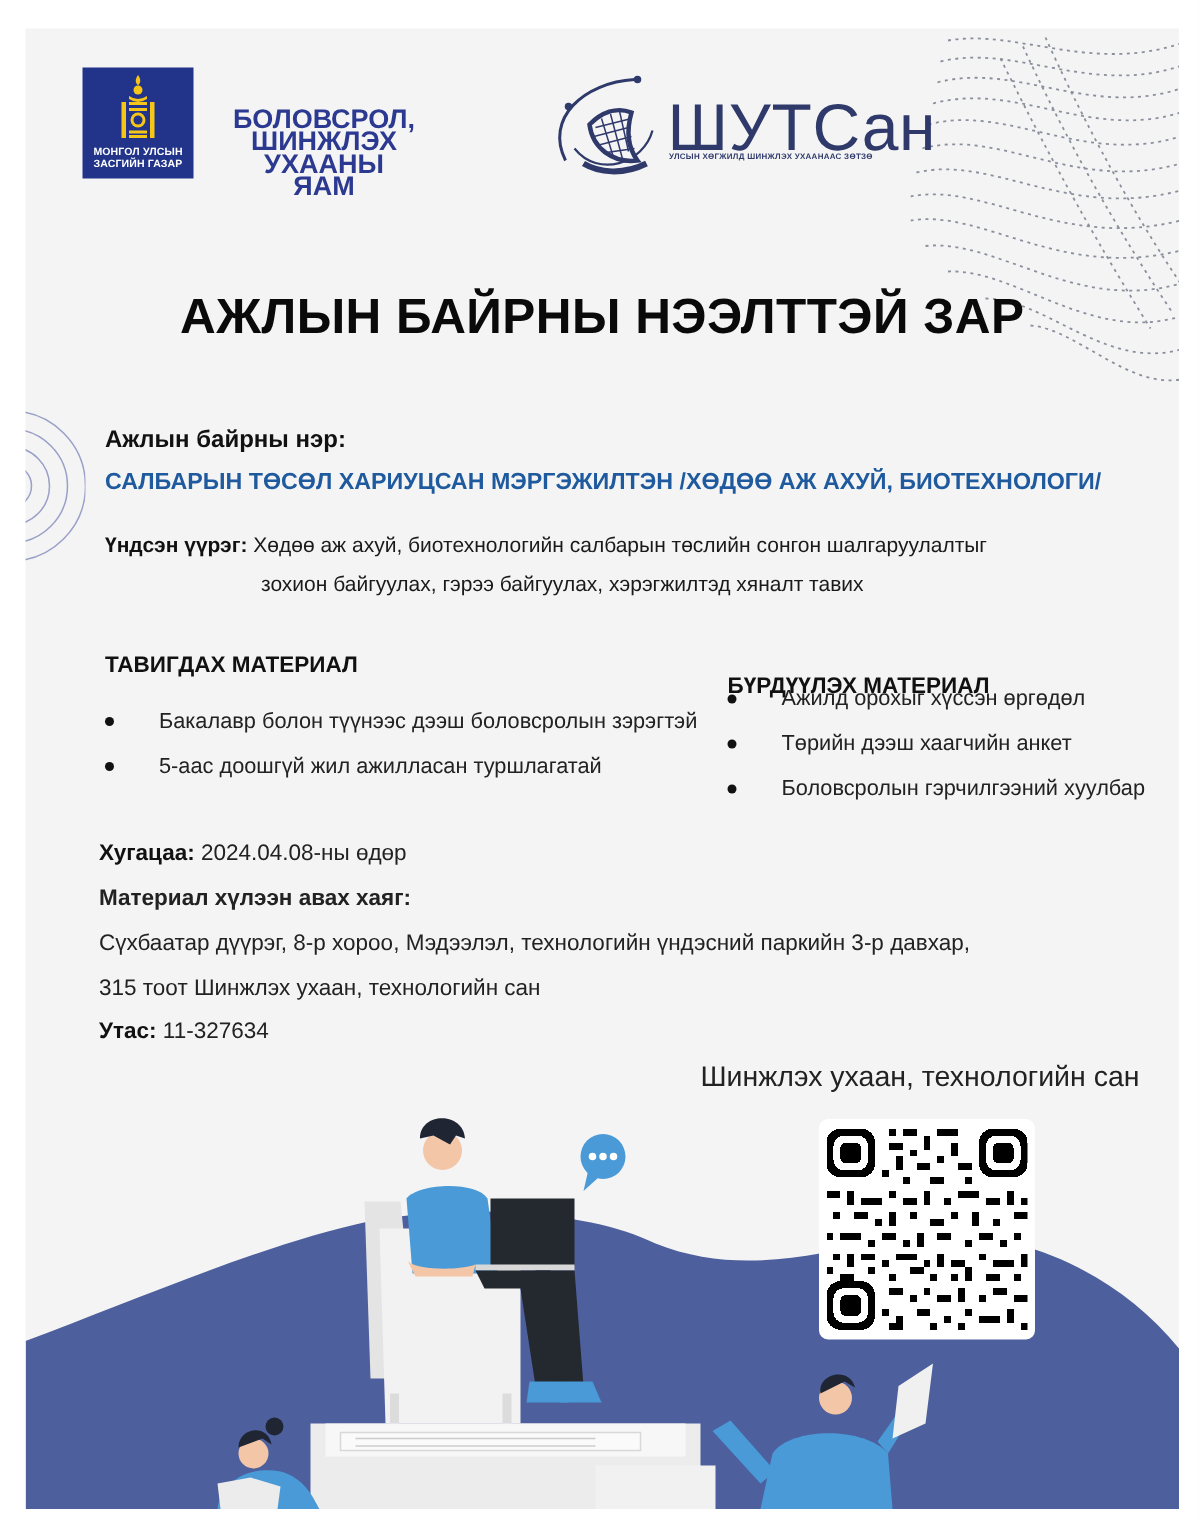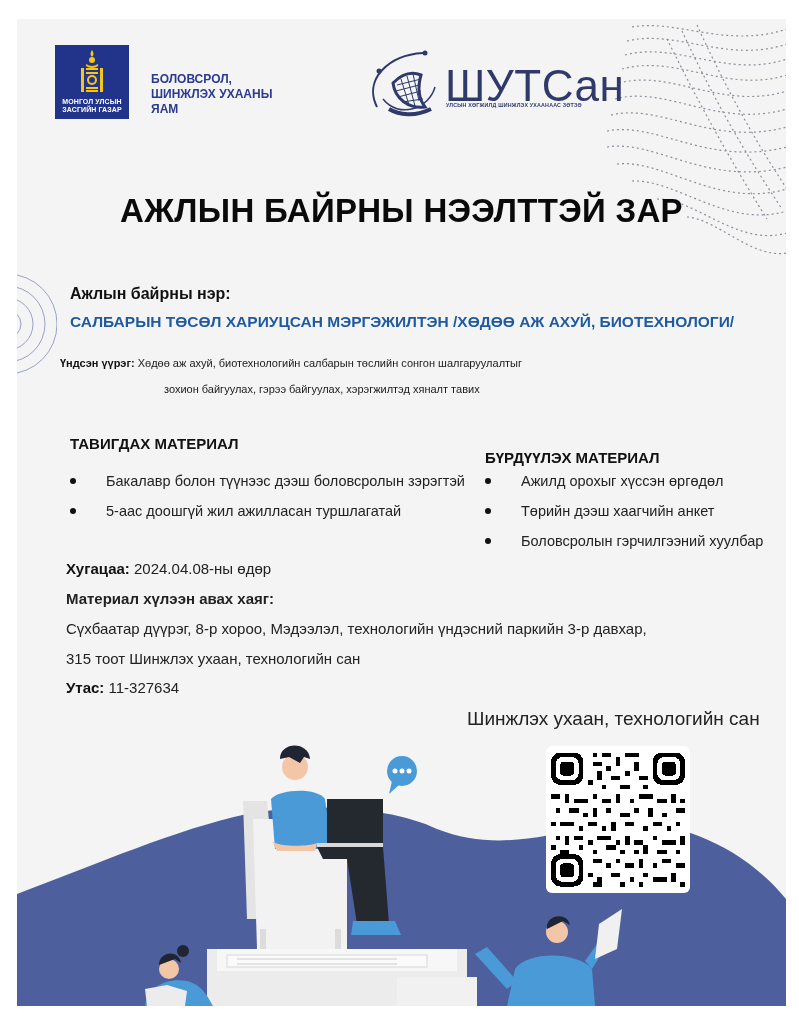--- a/index.html
+++ b/index.html
@@ -20,22 +20,22 @@
   .gov-logo {
     position: absolute; left: 38px; top: 26px; width: 74px; height: 74px;
     background: #22348a; display: flex; flex-direction: column; align-items: center;
   }
   .gov-logo svg { margin-top: 4px; }
   .gov-logo .gov-text {
     color: #fff; font-size: 7px; font-weight: bold; line-height: 8px; text-align: center;
     margin-top: 1px; letter-spacing: 0.1px;
   }
   .ministry {
-    position: absolute; left: 134px; top: 53px; width: 130px; 
-    color: #2b3990; font-weight: bold; font-size: 12px; line-height: 15px;
+    position: absolute; left: 134px; top: 53px; width: 130px; text-align: center;
+    color: #2b3990; font-weight: bold; font-size: 18px; line-height: 15px;
   }
 
   
   .fund-logo { position: absolute; left: 352px; top: 30px; width: 76px; height: 72px; }
   .fund-name {
     position: absolute; left: 428px; top: 42px; color: #2f3a6b;
     font-size: 44px; letter-spacing: 0.5px; font-weight: normal;
   }
   .fund-sub {
     position: absolute; left: 429px; top: 83px; color: #2f3a6b;
@@ -47,35 +47,35 @@
     font-size: 33px; font-weight: bold; color: #0a0a0a; letter-spacing: 0.3px;
   }
 
   .label-bold { font-weight: bold; color: #111; }
 
   .job-name-label { position: absolute; left: 53px; top: 266px; font-size: 16px; }
   .job-name {
     position: absolute; left: 53px; top: 294px; font-size: 15.5px; font-weight: bold;
     color: #1f5a9e; white-space: nowrap;
   }
-  .duty { position: absolute; left: 43px; top: 331px; font-size: 11px; line-height: 26px; width: 700px; }
+  .duty { position: absolute; left: 53px; top: 331px; font-size: 14px; line-height: 26px; width: 700px; }
   .duty .indent { display: block; padding-left: 104px; }
 
   .col-head { position: absolute; font-size: 15px; font-weight: bold; color: #111; }
   .req-head { left: 53px; top: 416px; }
   .mat-head { left: 468px; top: 412px; margin-top: 18px; }
 
   ul.bullets { position: absolute; list-style: none; font-size: 14.5px; color: #222; }
   ul.bullets li { position: relative; padding-left: 42px; height: 30px; line-height: 30px; white-space: nowrap; }
   ul.bullets li::before {
     content: ""; position: absolute; left: 6px; top: 12px; width: 6px; height: 6px;
     border-radius: 50%; background: #111;
   }
   .req-list { left: 47px; top: 447px; }
-  .mat-list { left: 462px; top: 447px; }
+  .mat-list { left: 462px; top: 432px; }
 
   .info { position: absolute; left: 49px; font-size: 15px; color: #222; white-space: nowrap; }
   .info-deadline { top: 541px; }
   .info-addr-label { top: 571px; }
   .info-addr1 { top: 601px; }
   .info-addr2 { top: 631px; }
   .info-phone { top: 660px; }
 
   .fund-caption {
     position: absolute; left: 450px; top: 689px; font-size: 19px; color: #222; white-space: nowrap;

